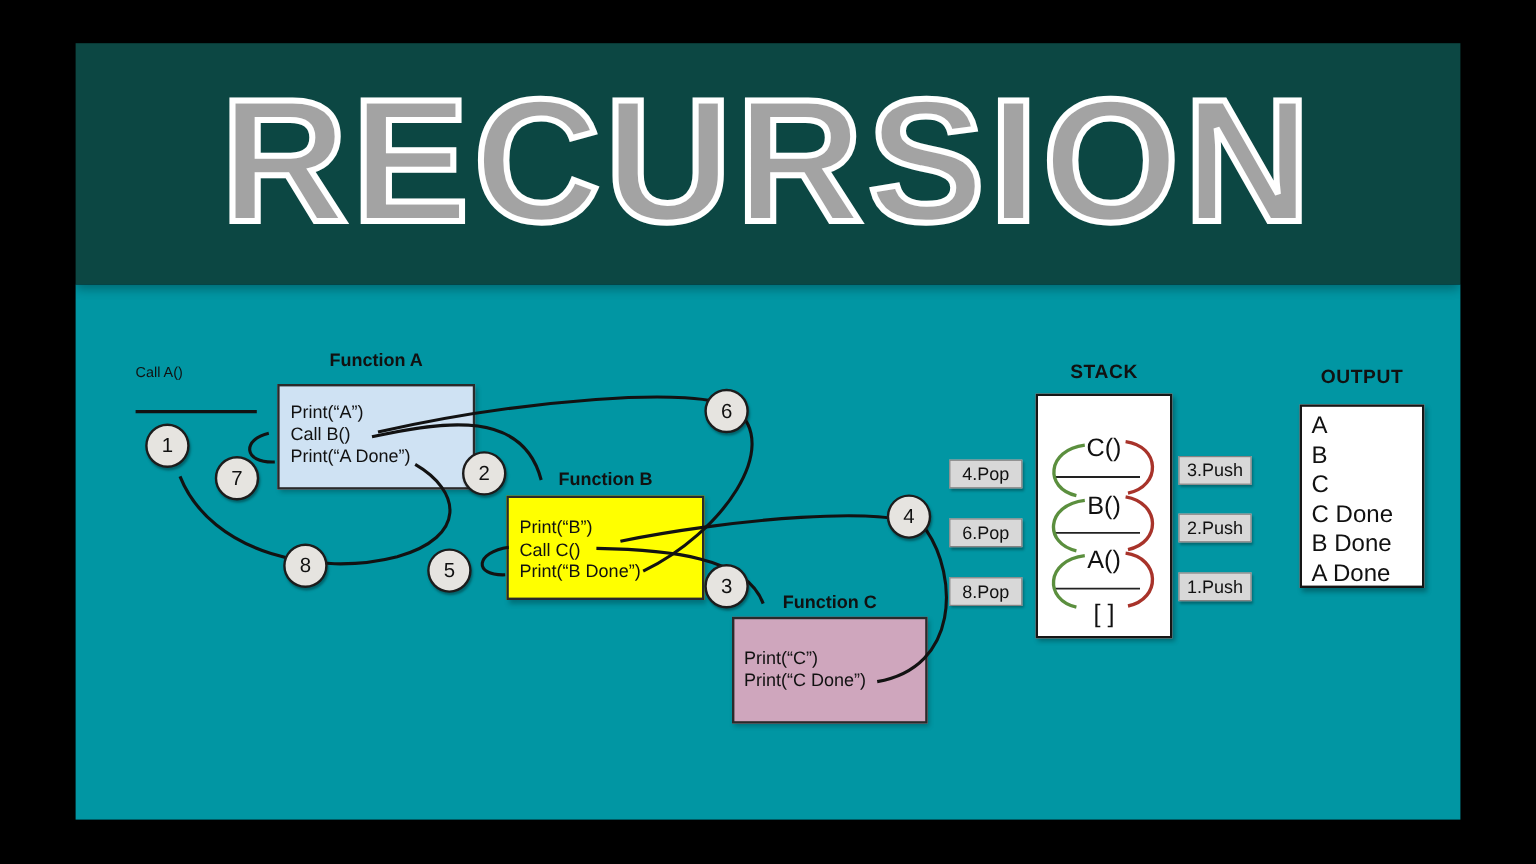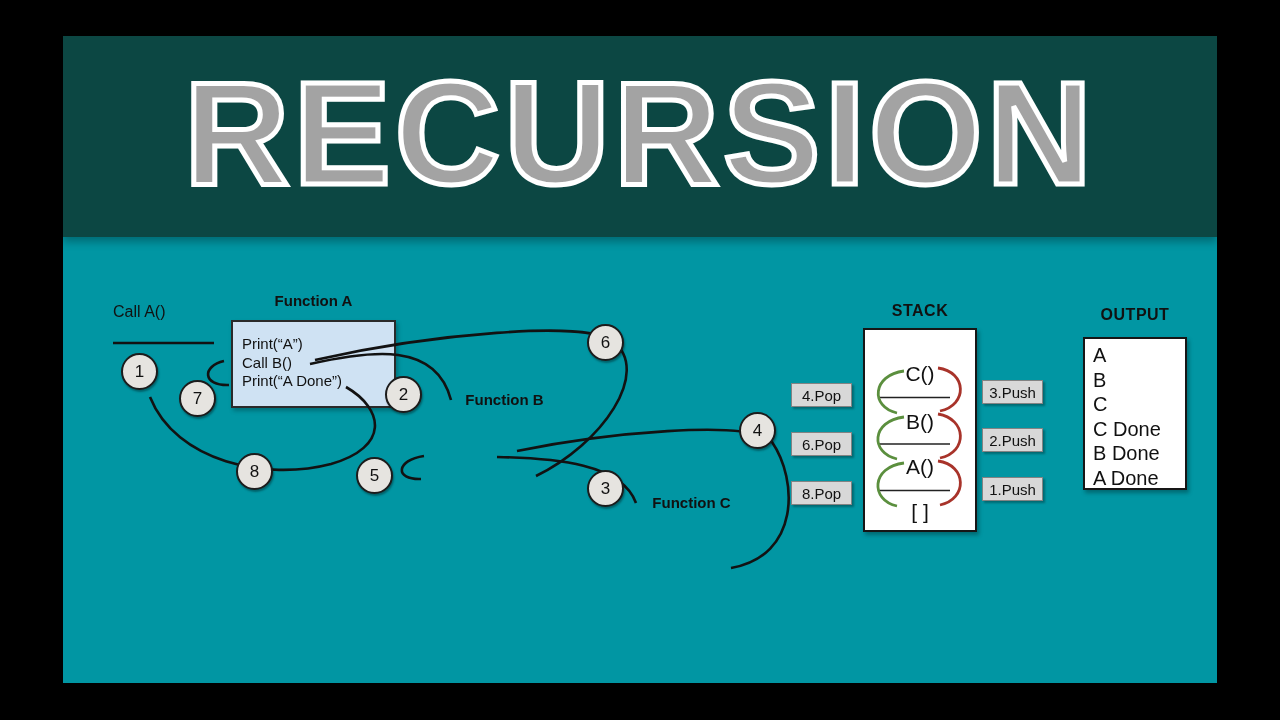--- a/index.html
+++ b/index.html
@@ -13,21 +13,21 @@
                box-shadow:0 5px 8px rgba(0,0,0,.28);z-index:1;}
   .band-body{left:63px;top:237px;width:1154px;height:446px;background:#0196a3;z-index:0;}
   .main-title{font-size:146px;font-weight:700;color:#a3a3a3;letter-spacing:4px;
               -webkit-text-stroke:5px #fff;white-space:nowrap;line-height:1;
               margin-top:-6px;}
 
   
   .func-box{border:2px solid #2a2a2a;box-shadow:2px 3px 4px rgba(0,0,0,.25);
             font-size:15px;line-height:18.5px;z-index:2;box-sizing:border-box;}
   .func-label{font-weight:700;font-size:15px;text-align:center;z-index:2;}
-  .entry-label{font-size:16px;z-index:2;}
+  .entry-label{font-size:12px;z-index:2;}
 
   
   .step-circle{width:37px;height:37px;border-radius:50%;background:#e6e4e0;
                border:2px solid #1c1c1c;box-shadow:1px 2px 2px rgba(0,0,0,.35);
                display:flex;align-items:center;justify-content:center;
                font-size:17px;z-index:6;box-sizing:border-box;}
 
   
   .panel{background:#fff;border:2.5px solid #161616;box-shadow:2px 3px 4px rgba(0,0,0,.3);
          z-index:2;box-sizing:border-box;}
@@ -60,22 +60,31 @@
   <div class="abs entry-label" style="left:113px;top:303px;">Call A()</div>
 
   <div class="abs func-label" style="left:231px;top:292px;width:165px;">Function A</div>
   <div class="abs func-box" style="left:231px;top:320px;width:165px;height:88px;background:#cfe2f3;padding:13px 0 0 9px;">
     <div>Print(“A”)</div>
     <div>Call B()</div>
     <div>Print(“A Done”)</div>
   </div>
 
   <div class="abs func-label" style="left:422px;top:391px;width:165px;">Function B</div>
+  <div class="abs func-box" style="left:422px;top:413px;width:165px;height:87px;background:#ffff00;padding:16px 0 0 9px;">
+    <div>Print(“B”)</div>
+    <div>Call C()</div>
+    <div>Print(“B Done”)</div>
+  </div>
 
   <div class="abs func-label" style="left:610px;top:494px;width:163px;">Function C</div>
+  <div class="abs func-box" style="left:610px;top:514px;width:163px;height:89px;background:#cfa6bd;padding:24px 0 0 8px;">
+    <div>Print(“C”)</div>
+    <div>Print(“C Done”)</div>
+  </div>
 
   <div class="abs panel-title" style="left:863px;top:302px;width:114px;">STACK</div>
   <div class="abs panel" style="left:863px;top:328px;width:114px;height:204px;"></div>
   <div class="abs stack-frame" style="left:863px;top:362px;">C()</div>
   <div class="abs stack-frame" style="left:863px;top:410px;">B()</div>
   <div class="abs stack-frame" style="left:863px;top:455px;">A()</div>
   <div class="abs stack-frame" style="left:863px;top:500px;">[ ]</div>
 
   <div class="abs chip" style="left:791px;top:383px;">4.Pop</div>
   <div class="abs chip" style="left:791px;top:432px;text-align:center;">6.Pop</div>

